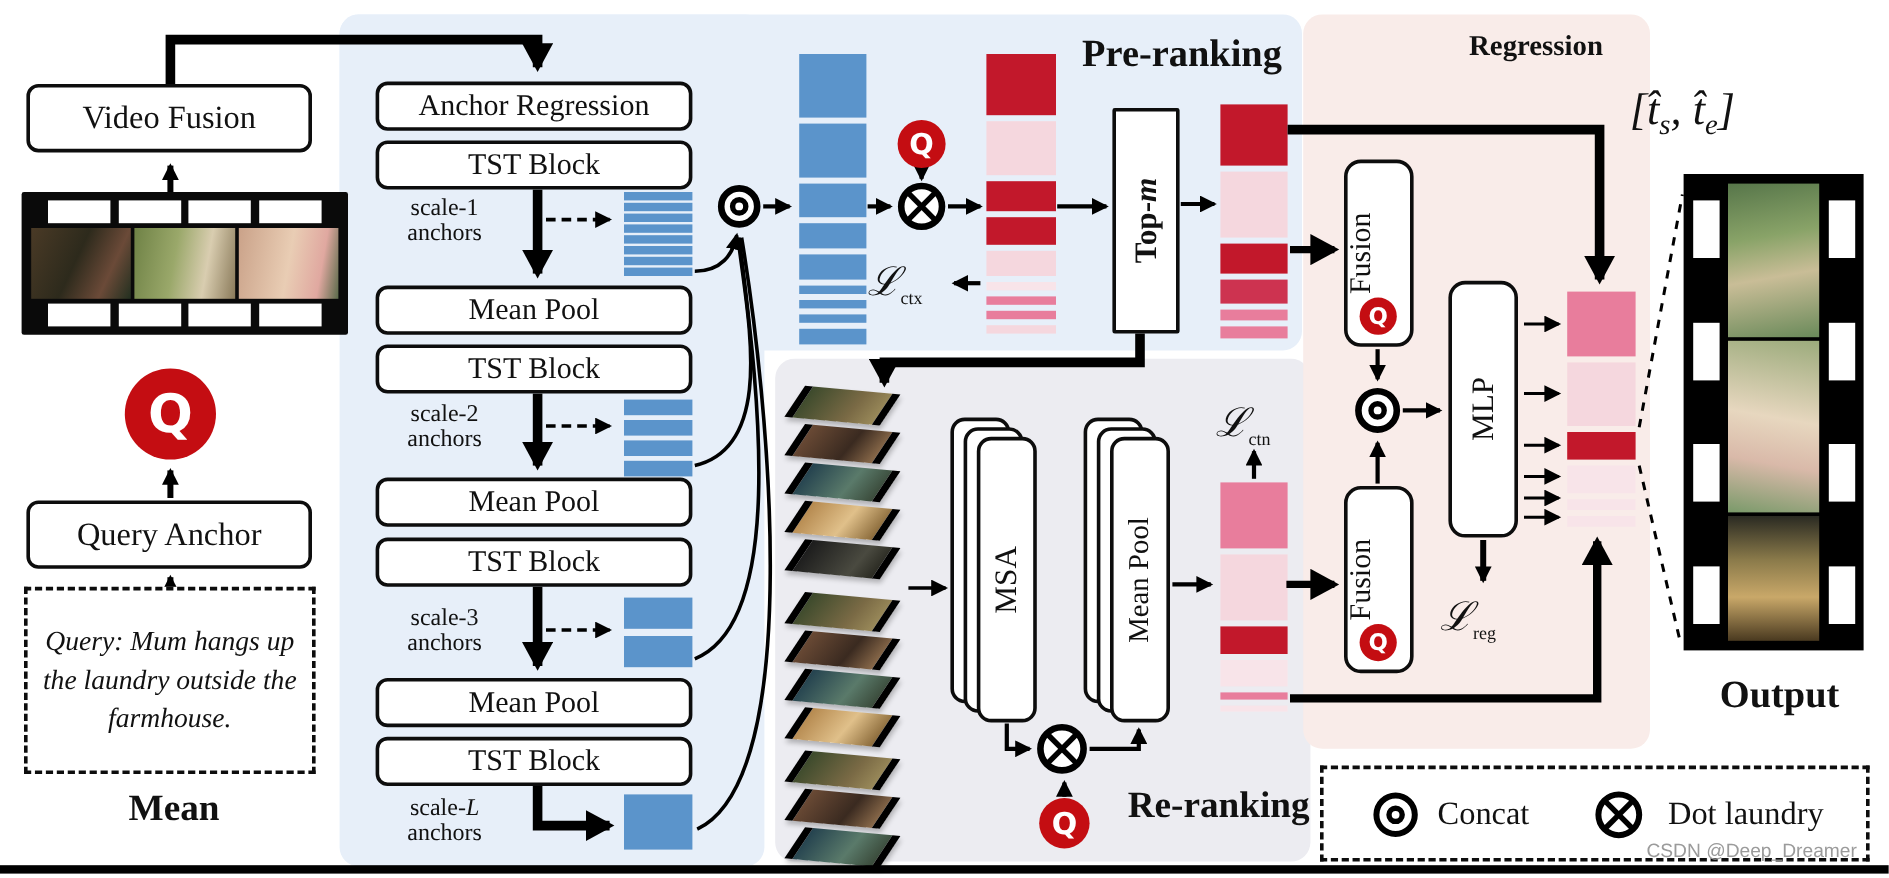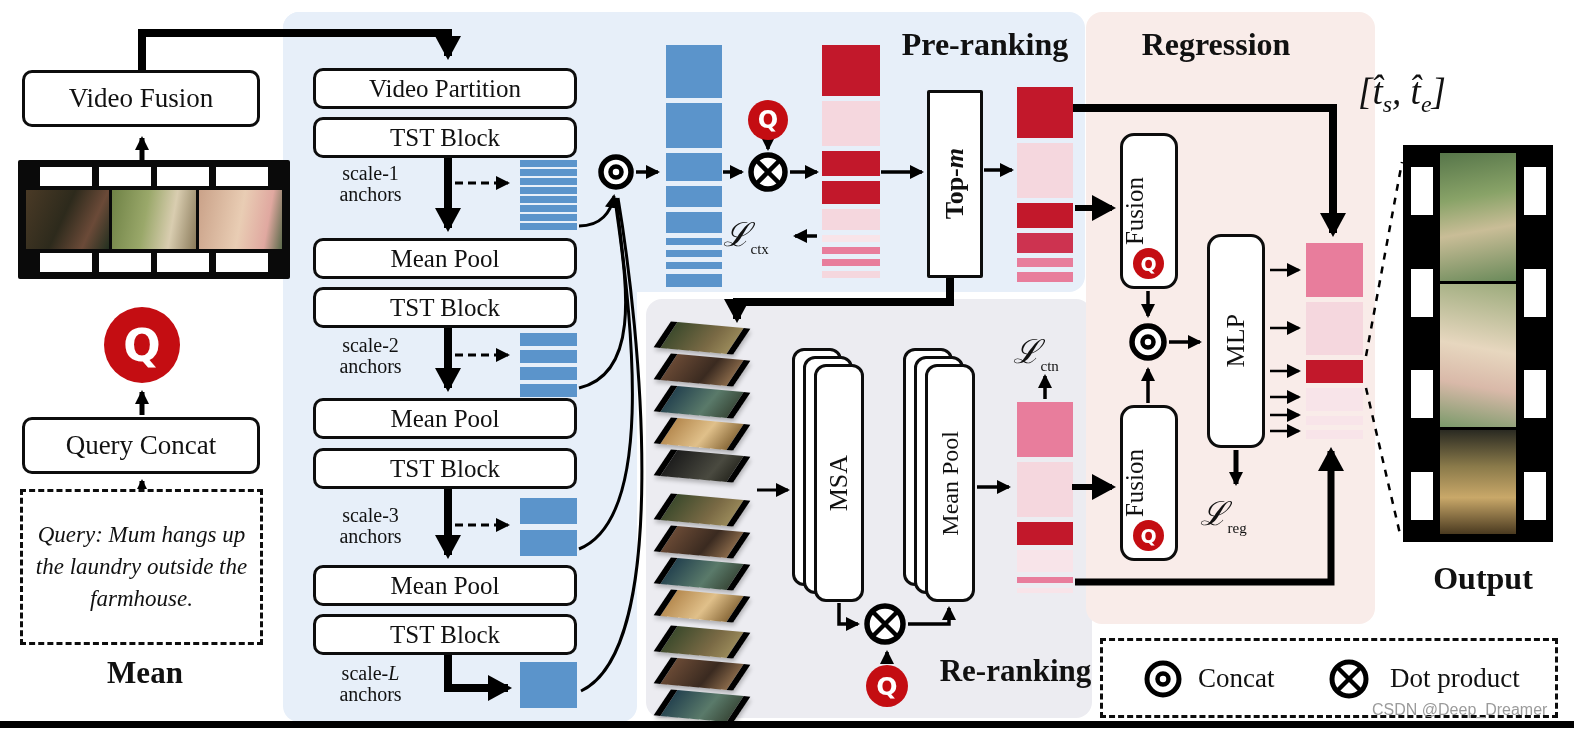--- a/index.html
+++ b/index.html
@@ -102,21 +102,21 @@
 </style>
 </head>
 <body>
 
 <div class="region bg-blue" style="left:283px;top:12px;width:354px;height:710px"></div>
 <div class="region bg-blue" style="left:283px;top:12px;width:802px;height:280px"></div>
 <div class="region bg-gray" style="left:646px;top:299px;width:446px;height:419px"></div>
 <div class="region bg-pink" style="left:1086px;top:12px;width:289px;height:612px"></div>
 
 <div class="label bold center" style="left:885px;top:26px;width:200px;font-size:32px">Pre-ranking</div>
-<div class="label bold center" style="left:1116px;top:26px;width:200px;font-size:32px">Regression</div>
+<div class="label bold center" style="left:1180px;top:26px;width:200px;font-size:24px">Regression</div>
 <div class="label bold center" style="left:938px;top:653px;width:155px;font-size:31px">Re-ranking</div>
 
 <div class="box" style="left:22px;top:70px;width:238px;height:57px;font-size:27px">
   <span>Video Fusion</span>
 </div>
 
 <div class="strip-h" style="left:18px;top:160px;width:272px;height:119px">
   <div class="holes-row">
       <div></div>
       <div></div>
@@ -134,31 +134,31 @@
       <div></div>
       <div></div>
     </div>
 </div>
 
 <div class="qcircle" style="left:104px;top:307px;width:76px;height:76px;font-size:44px">
   <span>Q</span>
 </div>
 
 <div class="box" style="left:22px;top:417px;width:238px;height:57px;font-size:27px">
-  <span>Query Concat</span>
+  <span>Query Anchor</span>
 </div>
 
 <div class="query-box" style="left:20px;top:489px;width:243px;height:156px">
   <span>Query: Mum hangs up the laundry outside the farmhouse.</span>
 </div>
 
 <div class="label bold center" style="left:60px;top:655px;width:170px;font-size:31px">Mean</div>
 
 <div class="box" style="left:313px;top:68px;width:264px;height:41px;font-size:25px">
-    <span>Video Partition</span>
+    <span>Anchor Regression</span>
   </div>
 <div class="box" style="left:313px;top:117px;width:264px;height:41px;font-size:25px">
     <span>TST Block</span>
   </div>
 <div class="box" style="left:313px;top:238px;width:264px;height:41px;font-size:25px">
     <span>Mean Pool</span>
   </div>
 <div class="box" style="left:313px;top:287px;width:264px;height:41px;font-size:25px">
     <span>TST Block</span>
   </div>
@@ -404,21 +404,21 @@
     </svg>
 </div>
 <div class="label" style="left:1198px;top:663px;font-size:27px">Concat</div>
 <div class="sym" style="left:1328px;top:658px">
   <svg width="42" height="42">
       <circle cx="21" cy="21" r="17" fill="#fff" stroke="#000" stroke-width="5"></circle>
       <line x1="10" y1="10" x2="32" y2="32" stroke="#000" stroke-width="4.5"></line>
       <line x1="32" y1="10" x2="10" y2="32" stroke="#000" stroke-width="4.5"></line>
     </svg>
 </div>
-<div class="label" style="left:1390px;top:663px;font-size:27px">Dot product</div>
+<div class="label" style="left:1390px;top:663px;font-size:27px">Dot laundry</div>
 
 <div class="watermark" style="left:1372px;top:701px;width:200px">CSDN @Deep_Dreamer</div>
 
 <div class="bottom-rule"></div>
 
 <svg class="connectors" width="1574" height="732">
   <defs>
     <marker id="ah-s" markerUnits="userSpaceOnUse" markerWidth="16" markerHeight="14" refX="12" refY="7" orient="auto">
       <path d="M0,0 L14,7 L0,14 z" fill="#000"></path>
     </marker>

